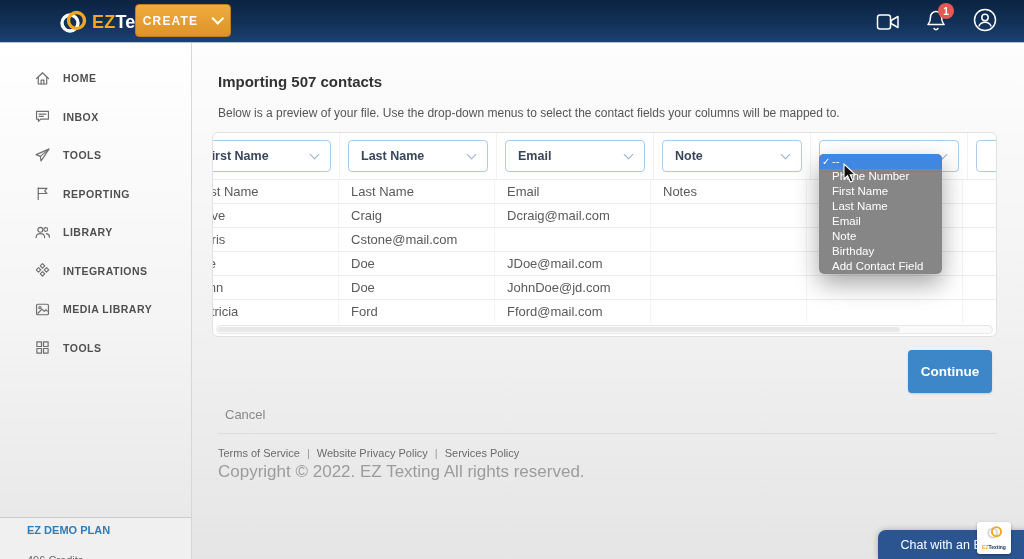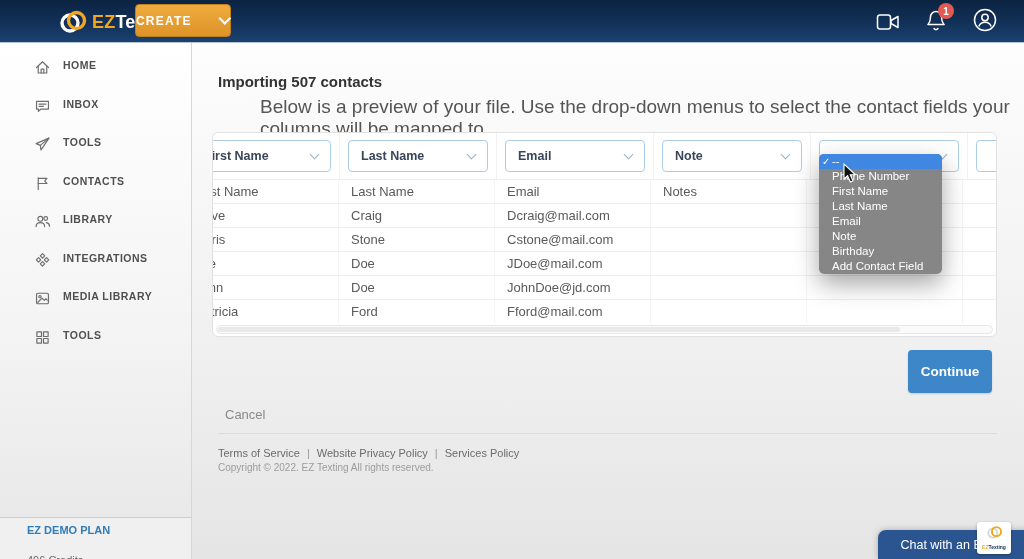--- a/index.html
+++ b/index.html
@@ -11,45 +11,45 @@
     background:linear-gradient(180deg,#0c2342 0%,#123158 55%,#1a4272 100%);
     border-bottom:1px solid #b7c3d2; }
   .logo-wrap { position:absolute; left:58px; top:7px; display:flex; align-items:center; }
   .logo-mark { width:30px; height:30px; }
   .logo-text { margin-left:4px; font-size:18px; font-weight:bold; letter-spacing:.2px; }
   .logo-ez { color:#f2a71f; }
   .logo-texting { color:#ffffff; }
   .create-btn { position:absolute; left:135px; top:4px; width:96px; height:33px;
     background:linear-gradient(180deg,#f0ab3d,#dd9329); border:1px solid #c07f1d; border-radius:4px;
     color:#fff; font-size:12px; font-weight:bold; letter-spacing:1.2px;
-    display:flex; align-items:center; justify-content:space-between; gap:16px; cursor:pointer; }
+    display:flex; align-items:center; justify-content:center; gap:16px; cursor:pointer; }
   .create-chev { width:9px; height:9px; border-left:2px solid #fff; border-bottom:2px solid #fff;
     transform:rotate(-45deg) translate(1px,-2px); }
   .nav-icon { position:absolute; cursor:pointer; }
   .badge { position:absolute; left:938px; top:3px; min-width:16px; height:16px; border-radius:50%;
     background:#e15b52; color:#fff; font-size:10px; font-weight:bold; display:flex;
     align-items:center; justify-content:center; z-index:2; }
 
   
   .sidebar { position:absolute; left:0; top:43px; width:192px; height:474px;
     background:linear-gradient(180deg,#ffffff 0%,#f4f4f4 60%,#e9e9e9 100%);
     border-right:1px solid #d7d7d7; padding-top:16px; }
-  .side-item { height:38.5px; display:flex; cursor:pointer; }
+  .side-item { height:38.5px; display:flex; align-items:center; cursor:pointer; }
   .side-item .icon { width:17px; height:17px; margin-left:34px; flex:0 0 17px; }
   .side-item .lbl { margin-left:12px; font-size:10.5px; font-weight:bold; color:#4f4f4f; letter-spacing:.5px; }
   .plan-panel { position:absolute; left:0; top:517px; width:192px; height:42px;
     background:#f0f0f0; border-top:1px solid #cccccc; border-right:1px solid #d7d7d7; padding:6px 8px 0 27px; }
   .plan-name { font-size:11px; font-weight:bold; color:#2e7cb8; }
   .plan-credits { font-size:11px; color:#666; margin-top:18px; }
 
   
   .main { position:absolute; left:192px; top:43px; width:832px; height:516px;
     background:linear-gradient(180deg,#fdfdfd 0%,#f1f1f1 55%,#e5e5e5 100%); }
   .page-title { position:absolute; left:26px; top:30px; font-size:15px; font-weight:bold; color:#333; }
-  .page-sub { position:absolute; left:26px; top:53px; font-size:19px; color:#555;margin-left:42px; }
+  .page-sub { position:absolute; left:26px; top:63px; font-size:12px; color:#555; }
 
   .card { position:absolute; left:20px; top:89px; width:785px; height:205px; background:#fff;
     border:1px solid #e1e1e1; border-radius:6px; overflow:hidden; }
   .tbl { width:936px; margin-left:-30px; }
   .thead { display:flex; height:46px; align-items:center; }
   .thcol { flex:0 0 156px; height:100%; display:flex; align-items:center; padding:0 8px;
     border-right:1px solid #f2f2f2; }
   .selbox { width:140px; height:32px; background:#fff; border:1px solid #a9cde9; border-radius:4px;
     display:flex; align-items:center; cursor:pointer; }
   .selbox .val { flex:1; padding-left:12px; font-size:12.5px; font-weight:bold; color:#39465a; white-space:nowrap; overflow:hidden; }
@@ -64,21 +64,21 @@
 
   .cancel-link { position:absolute; left:33px; top:364px; font-size:13px; color:#8a8a8a; cursor:pointer; }
   .continue-btn { position:absolute; left:716px; top:307px; width:84px; height:43px; background:#3d87c9;
     border:none; border-radius:4px; color:#fff; font-size:13.5px; font-weight:bold; cursor:pointer;
     box-shadow:0 1px 2px rgba(0,0,0,.15); }
 
   .footer-divider { position:absolute; left:26px; top:390px; width:779px; height:1px; background:#dcdcdc; }
   .footer-links { position:absolute; left:26px; top:404px; font-size:11px; color:#6b6b6b; }
   .footer-links a { color:#6b6b6b; text-decoration:none; cursor:pointer;margin-top:40px; }
   .footer-links .sep { color:#9a9a9a; margin:0 7px; }
-  .copyright { position:absolute; left:26px; top:419px; font-size:10px; color:#9c9c9c; }
+  .copyright { position:absolute; left:26px; top:419px; font-size:17px; color:#9c9c9c; }
 
   
   .menu { position:absolute; left:819px; top:154px; width:123px; z-index:50;
     background:rgba(125,125,125,.93); border-radius:5px; box-shadow:0 10px 24px rgba(0,0,0,.35);
     overflow:hidden; }
   .menu-item { height:15px; line-height:15px; font-size:11.5px; color:#fff; padding-left:13px;
     white-space:nowrap; cursor:pointer; position:relative; }
   .menu-item.selected { background:#3f87e0; padding-left:13px; }
   .menu-item.selected .check { position:absolute; left:3px; top:0; font-size:10px; }
   .cursor { position:absolute; left:843px; top:163px; z-index:60; pointer-events:none; }
@@ -146,21 +146,21 @@
           <path d="M17.5 2.5 L2.5 9 L7.5 11 L8.2 16.5 L11 12.4 Z" fill="none" stroke="#6e6e6e" stroke-width="1.4" stroke-linejoin="round" stroke-linecap="round"></path>
           <path d="M7.5 11 L17.5 2.5" fill="none" stroke="#6e6e6e" stroke-width="1.4" stroke-linejoin="round" stroke-linecap="round"></path>
         </svg>
         <span class="lbl">TOOLS</span>
       </div>
       <div class="side-item">
         <svg class="icon" viewBox="0 0 20 20">
           <path d="M5 17 V3.2" fill="none" stroke="#6e6e6e" stroke-width="1.4" stroke-linejoin="round" stroke-linecap="round"></path>
           <path d="M5 4 H15.2 L12.6 7 L15.2 10 H5" fill="none" stroke="#6e6e6e" stroke-width="1.4" stroke-linejoin="round" stroke-linecap="round"></path>
         </svg>
-        <span class="lbl">CONTACTS</span>
+        <span class="lbl">REPORTING</span>
       </div>
       <div class="side-item">
         <svg class="icon" viewBox="0 0 20 20">
           <circle cx="7.5" cy="6.8" r="2.9" fill="none" stroke="#6e6e6e" stroke-width="1.4" stroke-linejoin="round" stroke-linecap="round"></circle>
           <path d="M2.5 16 c0-3.1 2.1-4.6 5-4.6 s5 1.5 5 4.6" fill="none" stroke="#6e6e6e" stroke-width="1.4" stroke-linejoin="round" stroke-linecap="round"></path>
           <circle cx="13.8" cy="6.4" r="2.2" fill="none" stroke="#6e6e6e" stroke-width="1.4" stroke-linejoin="round" stroke-linecap="round"></circle>
           <path d="M14.6 11.3 c2.3.3 3.6 1.8 3.6 4.2" fill="none" stroke="#6e6e6e" stroke-width="1.4" stroke-linejoin="round" stroke-linecap="round"></path>
         </svg>
         <span class="lbl">LIBRARY</span>
       </div>
@@ -251,21 +251,20 @@
           <div class="trow">
             <div class="tcell">Dave</div>
             <div class="tcell">Craig</div>
             <div class="tcell">Dcraig@mail.com</div>
             <div class="tcell"></div>
             <div class="tcell"></div>
             <div class="tcell"></div>
           </div>
           <div class="trow">
             <div class="tcell">Chris</div>
-            <div class="tcell">Stone</div>
             <div class="tcell">Cstone@mail.com</div>
             <div class="tcell"></div>
             <div class="tcell"></div>
             <div class="tcell"></div>
           </div>
           <div class="trow">
             <div class="tcell">Joe</div>
             <div class="tcell">Doe</div>
             <div class="tcell">JDoe@mail.com</div>
             <div class="tcell"></div>

